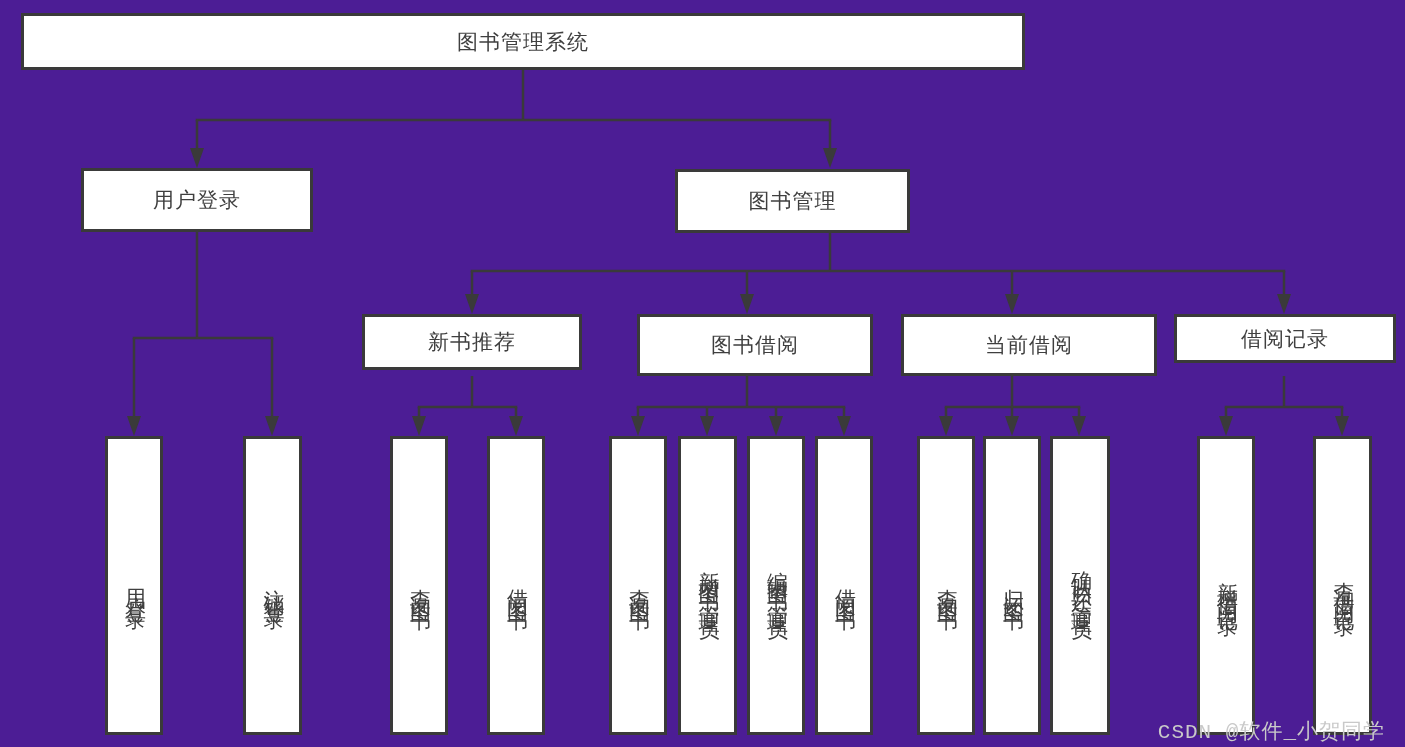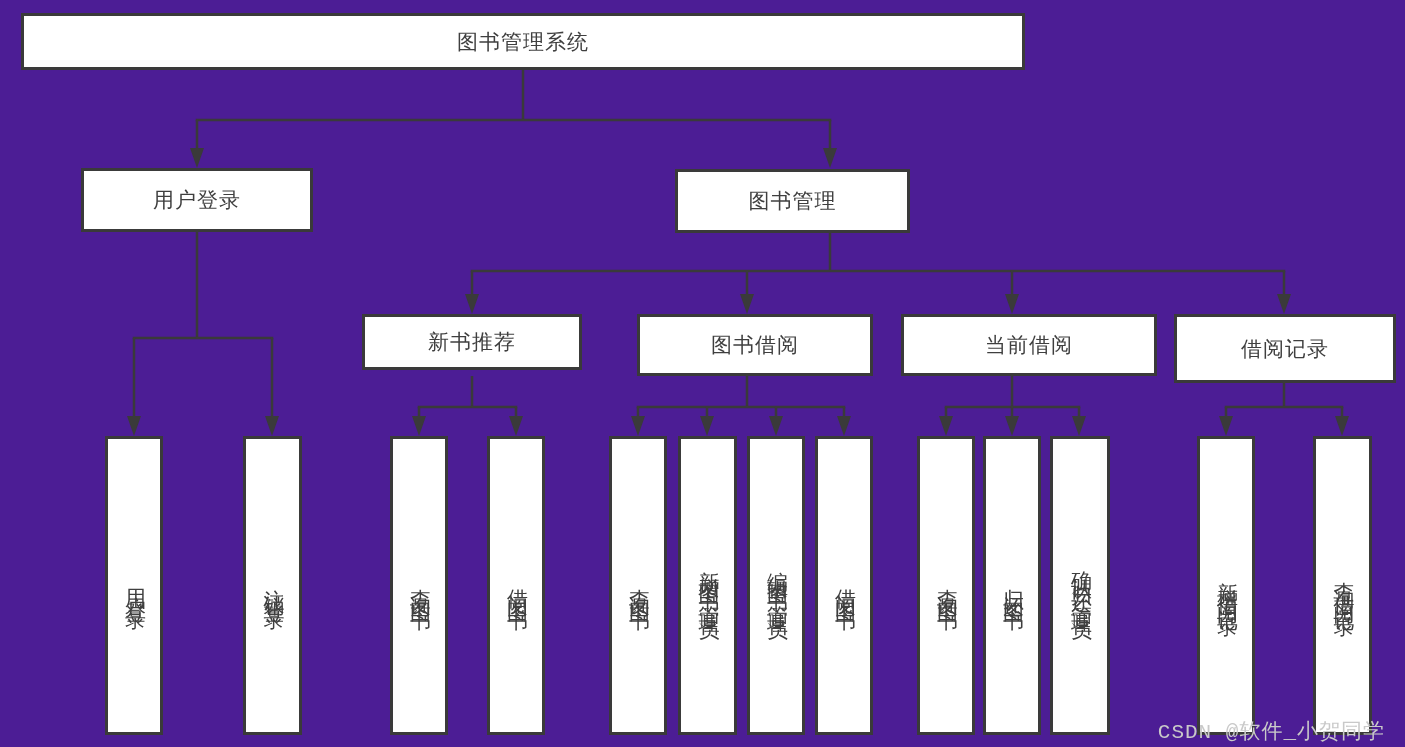--- a/index.html
+++ b/index.html
@@ -120,21 +120,21 @@
 
   <div class="node h" style="left:362px;top:314px;width:220px;height:56px;">
     <span>新书推荐</span>
   </div>
   <div class="node h" style="left:637px;top:314px;width:236px;height:62px;">
     <span>图书借阅</span>
   </div>
   <div class="node h" style="left:873px;top:314px;width:256px;height:62px;margin-left:28px;">
     <span>当前借阅</span>
   </div>
-  <div class="node h" style="left:1174px;top:314px;width:222px;height:69px;">
+  <div class="node h" style="left:1174px;top:314px;width:222px;height:49px;">
     <span>借阅记录</span>
   </div>
 
   <div class="node v" style="left:105px;top:436px;width:58px;height:299px;">
     <span>用户登录</span>
   </div>
   <div class="node v" style="left:243px;top:436px;width:59px;height:299px;">
     <span>注销登录</span>
   </div>
 

